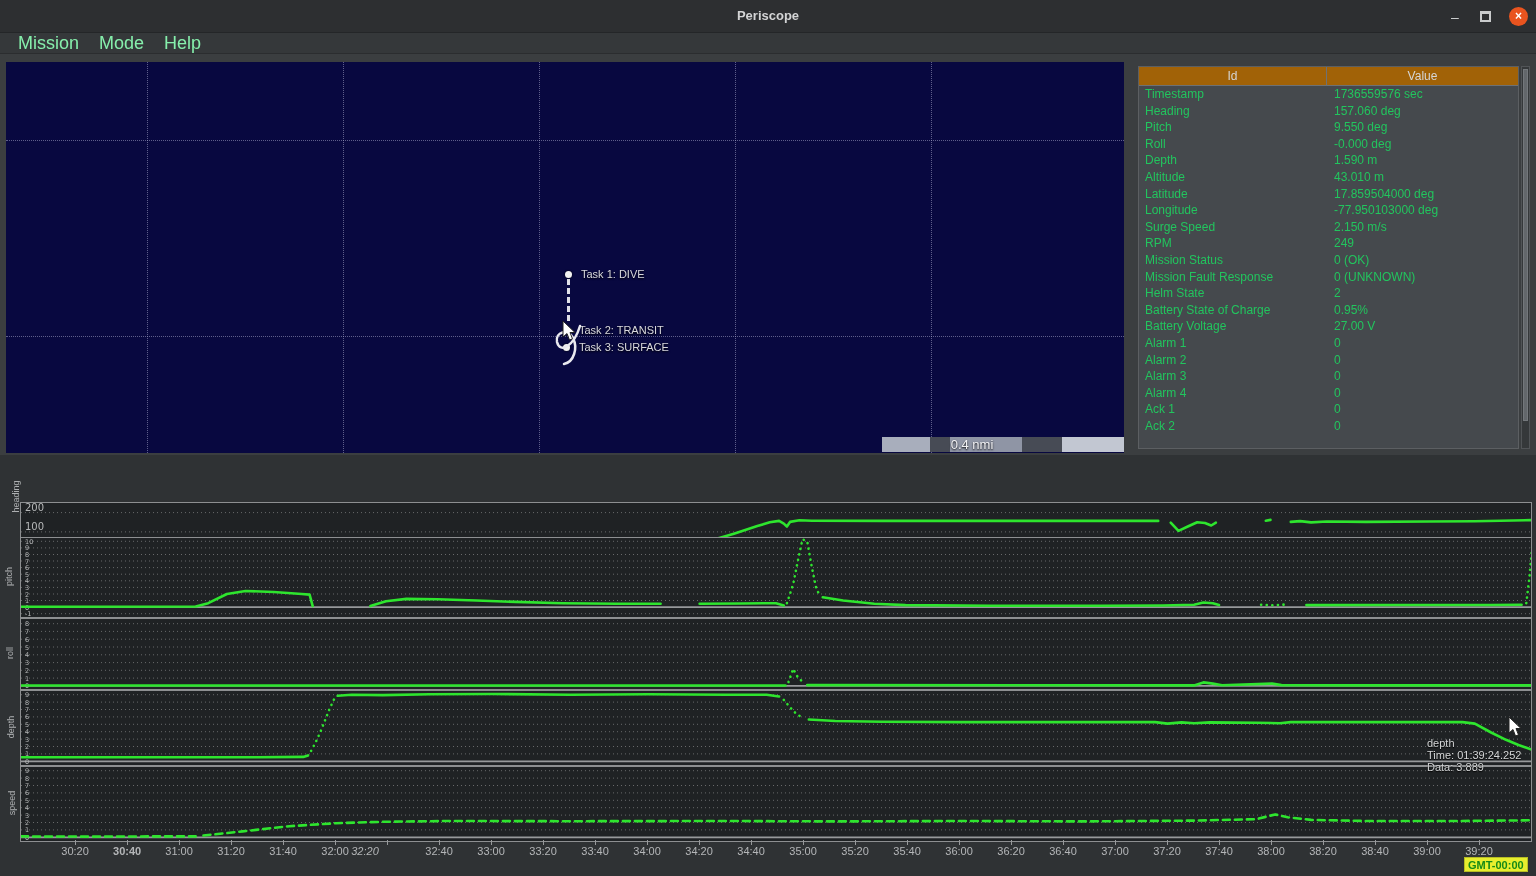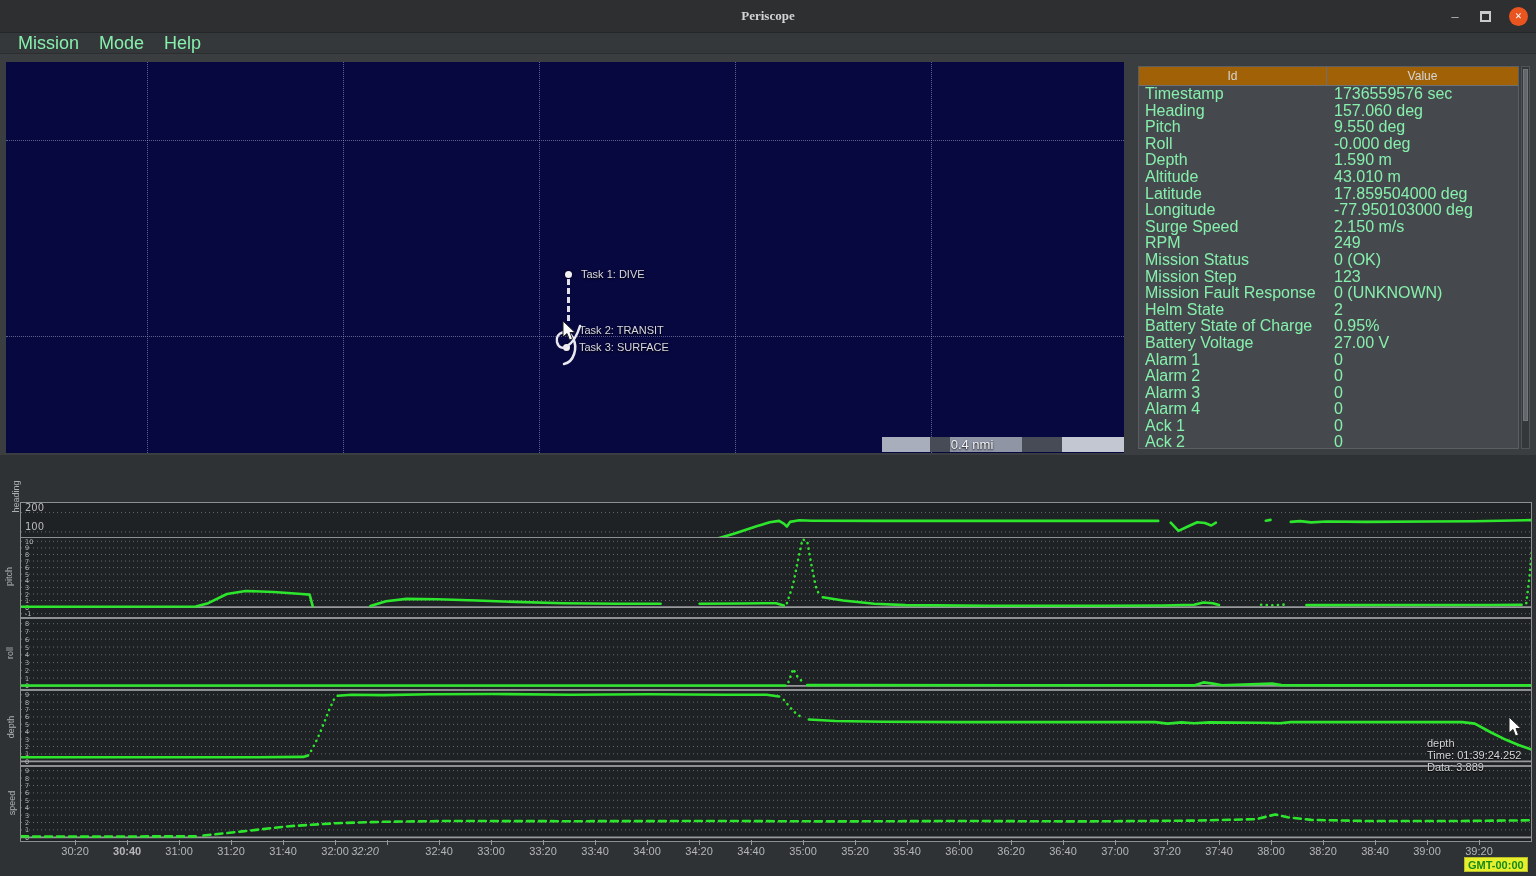--- a/index.html
+++ b/index.html
@@ -1,21 +1,21 @@
 <!DOCTYPE html>
 <html><head>
 <meta charset="utf-8">
 <style>
   * { margin:0; padding:0; box-sizing:border-box; }
   html,body { width:1536px; height:876px; overflow:hidden; background:#3b3e40;
               font-family:"Liberation Sans", sans-serif; }
 
   
   .titlebar { position:absolute; left:0; top:0; width:1536px; height:33px;
-              background:#2d2f31; border-bottom:1px solid #242628;font-family:Liberation Serif, serif; }
+              background:#2d2f31; border-bottom:1px solid #242628; }
   .title { position:absolute; left:0; right:0; top:8px; text-align:center;
            color:#d3d4d5; font-size:13px; font-weight:bold; }
   .winbtns { position:absolute; right:8px; top:0; height:33px; display:flex;
              align-items:center; gap:18px; }
   .minbtn { color:#c9cbcc; font-size:14px; width:14px; text-align:center; cursor:default; }
   .maxbtn { width:11px; height:11px; border:2px solid #c9cbcc; border-top-width:3px; }
   .closebtn { width:19px; height:19px; border-radius:50%; background:#e9541f;
               color:#fff; font-size:12px; font-weight:bold; text-align:center;
               line-height:18px; }
 
@@ -52,21 +52,21 @@
 
   
   .panel { position:absolute; left:1134px; top:66px; width:396px; height:385px; }
   .ttable { position:absolute; left:4px; top:0; width:381px; height:383px;
             background:#45494d; border:1px solid #5c5f62; overflow:hidden; }
   .thead { display:flex; height:19px; background:#a16207; border-bottom:1px solid #6e7174; }
   .thead .hc { color:#d5d6d7; font-size:12px; text-align:center; line-height:18px; }
   .thead .hc1 { width:188px; border-right:1px solid #6e7174; }
   .thead .hc2 { flex:1; }
   .tbody { height:364px; overflow:hidden; }
-  .trow { display:flex; height:16.6px; line-height:16.6px; font-size:16px; color:#86efac; }
+  .trow { display:flex; height:16.6px; line-height:16.6px; font-size:12px; color:#22c55e; }
   .trow .c1 { width:188px; padding-left:6px; white-space:nowrap; overflow:hidden; }
   .trow .c2 { flex:1; padding-left:7px; white-space:nowrap; overflow:hidden; }
   .vscroll { position:absolute; right:0; top:0; width:9px; height:383px; background:#35383a;
              border:1px solid #515457; }
   .vthumb { position:absolute; left:1px; right:1px; top:2px; height:352px; background:#63676b;
             border:1px solid #74787c; }
 
   
   .plots { position:absolute; left:0; top:455px; width:1536px; height:421px; background:#2f3234; }
   .plotpanel { position:absolute; left:20px; width:1512px; background:#1f2224;
@@ -194,24 +194,20 @@
           <div class="c1">Surge Speed</div>
           <div class="c2">2.150 m/s</div>
         </div>
         <div class="trow">
           <div class="c1">RPM</div>
           <div class="c2">249</div>
         </div>
         <div class="trow">
           <div class="c1">Mission Status</div>
           <div class="c2">0 (OK)</div>
-        </div>
-        <div class="trow">
-          <div class="c1">Mission Step</div>
-          <div class="c2">123</div>
         </div>
         <div class="trow">
           <div class="c1">Mission Fault Response</div>
           <div class="c2">0 (UNKNOWN)</div>
         </div>
         <div class="trow">
           <div class="c1">Helm State</div>
           <div class="c2">2</div>
         </div>
         <div class="trow">

